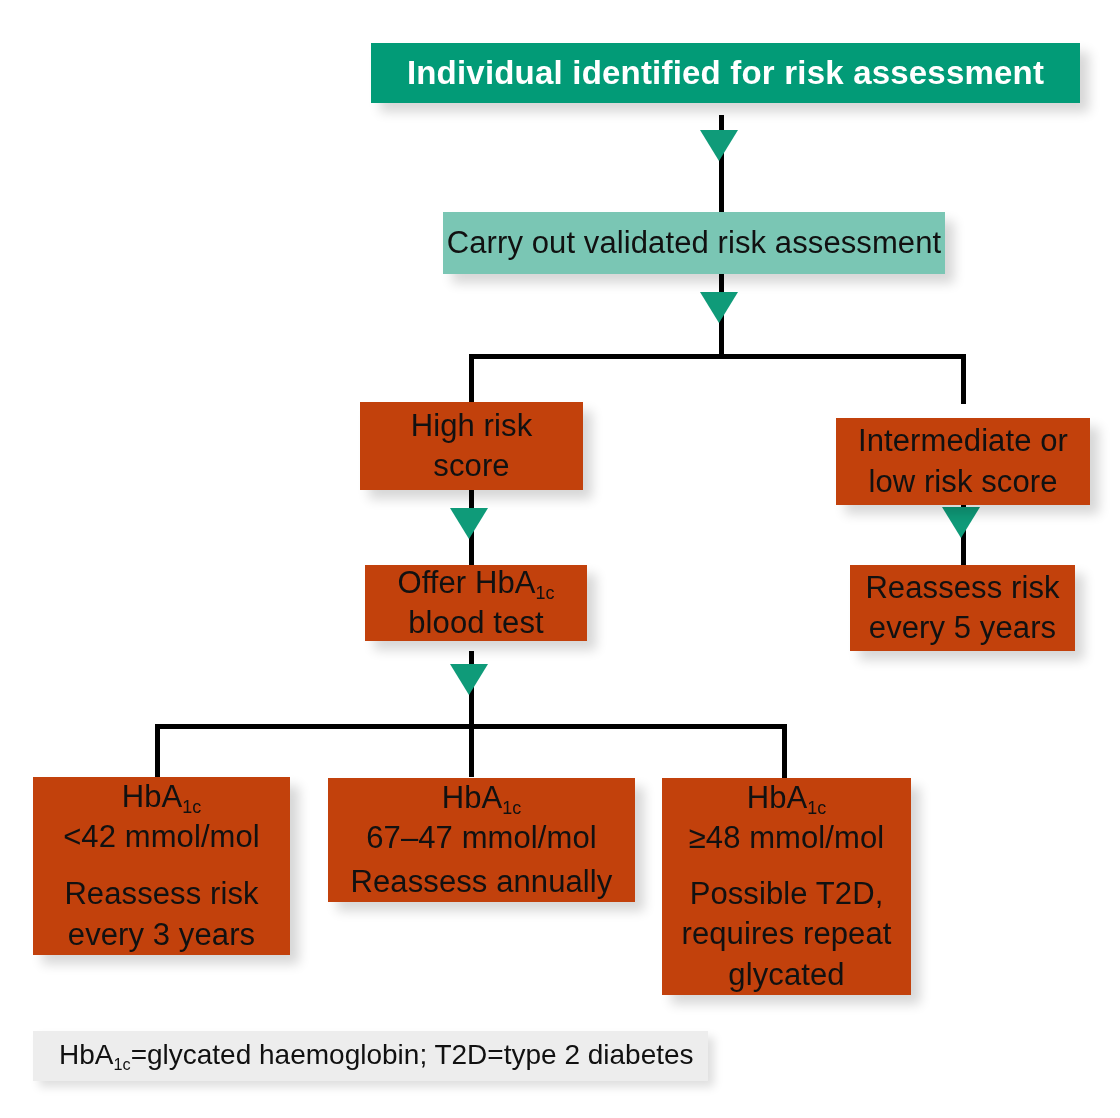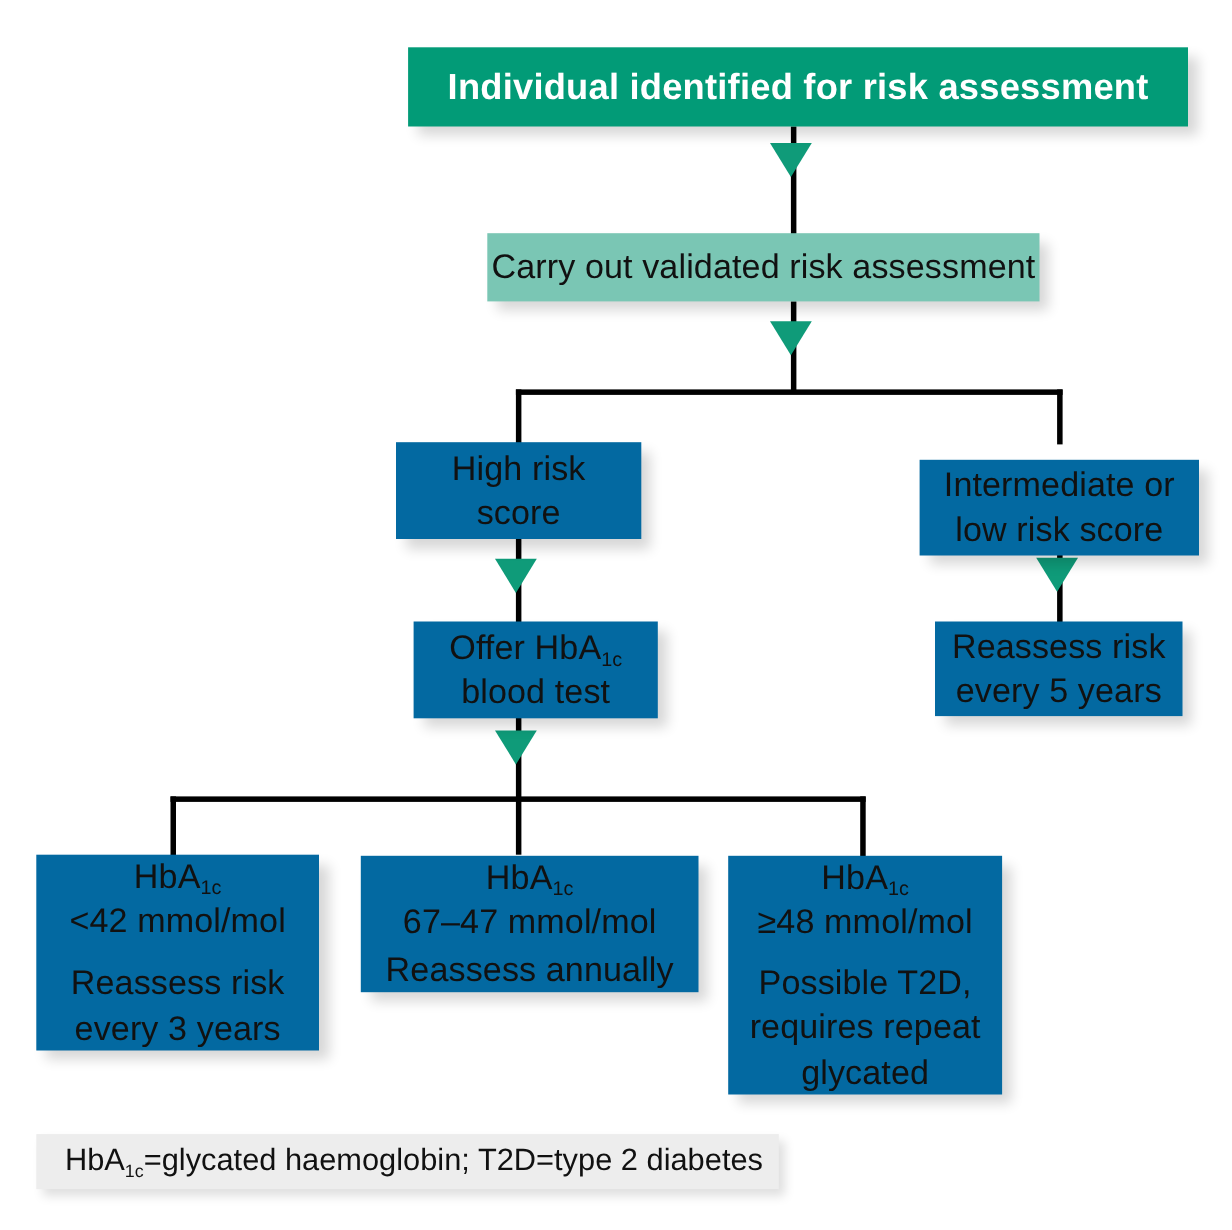--- a/index.html
+++ b/index.html
@@ -36,21 +36,21 @@
     background: #029B77;
     color: #ffffff;
     font-weight: bold;
     font-size: 33px;
     letter-spacing: 0.2px;
   }
   .box-mid {
     background: #7AC6B4;
   }
   .box-light {
-    background: #0369a1;
+    background: #c2410c;
   }
   .box .ln { display: block; white-space: nowrap; }
   .box .gap { height: 22px; }
   sub {
     font-size: 0.58em;
     vertical-align: baseline;
     position: relative;
     top: 0.36em;
     letter-spacing: 0;
   }
@@ -90,21 +90,21 @@
     white-space: nowrap;
     box-shadow: 6px 6px 9px rgba(0,0,0,0.13);
     z-index: 3;
   }
 </style>
 </head>
 <body>
 
 <div id="flow-root">
 
-  <div class="box box-header" style="left:371px; top:43px; width:709px; height:72px;">
+  <div class="box box-header" style="left:371px; top:43px; width:709px; height:60px;">
     <span class="ln">Individual identified for risk assessment</span>
   </div>
 
   <div class="vline" style="left:719px; top:115px; height:100px;"></div>
   <div class="arrow" style="left:700px; top:130px;"></div>
 
   <div class="box box-mid" style="left:443px; top:212px; width:502px; height:62px;">
     <span class="ln">Carry out validated risk assessment</span>
   </div>
 
@@ -124,21 +124,21 @@
     <span class="ln">Intermediate or</span>
     <span class="ln">low risk score</span>
   </div>
 
   <div class="vline" style="left:469px; top:488px; height:79px;"></div>
   <div class="arrow" style="left:450px; top:508px;"></div>
 
   <div class="vline" style="left:961px; top:485px; height:82px;"></div>
   <div class="arrow" style="left:942px; top:507px;"></div>
 
-  <div class="box box-light" style="left:376px; top:565px; width:222px; height:88px;">
+  <div class="box box-light" style="left:365px; top:565px; width:222px; height:76px;">
     <span class="ln"><span>Offer HbA</span><sub>1c</sub></span>
     <span class="ln">blood test</span>
   </div>
 
   <div class="box box-light" style="left:850px; top:565px; width:225px; height:86px;">
     <span class="ln">Reassess risk</span>
     <span class="ln">every 5 years</span>
   </div>
 
   <div class="vline" style="left:469px; top:651px; height:126px;"></div>

